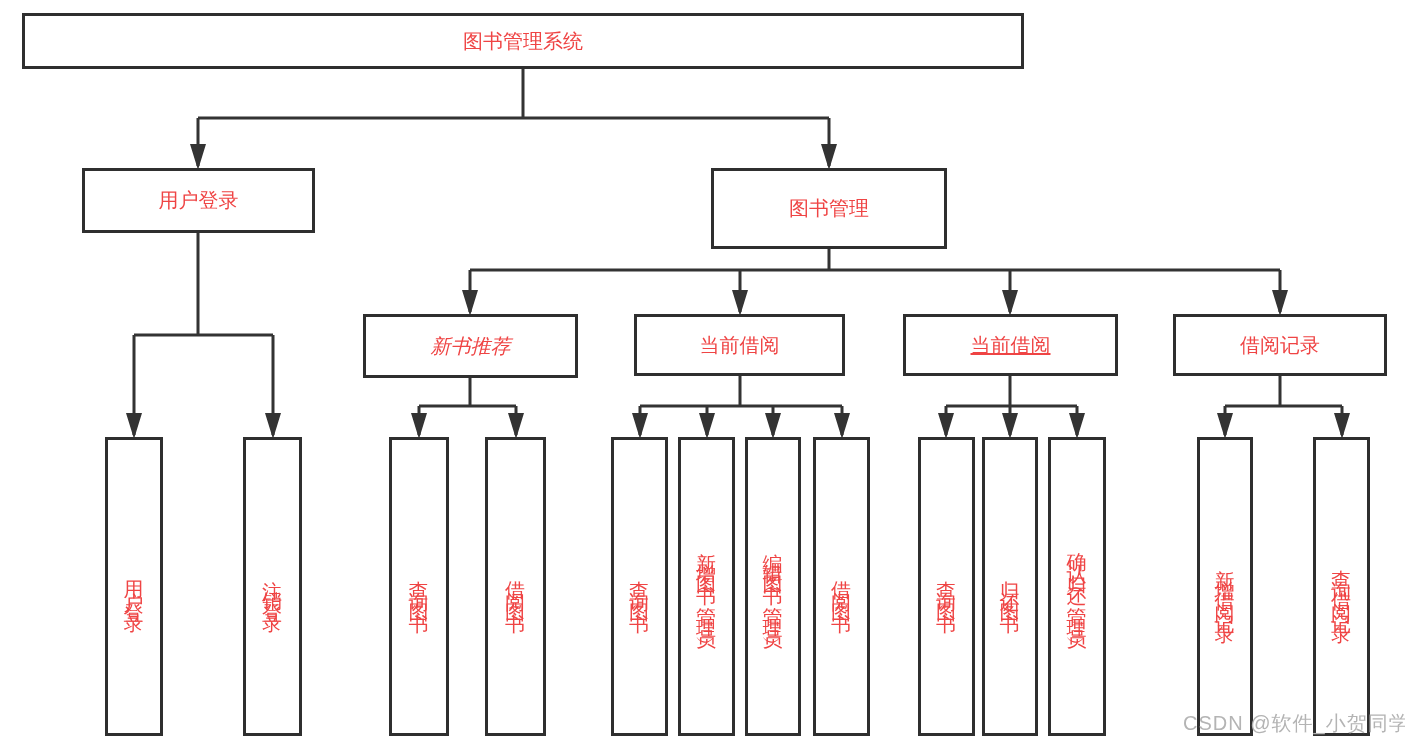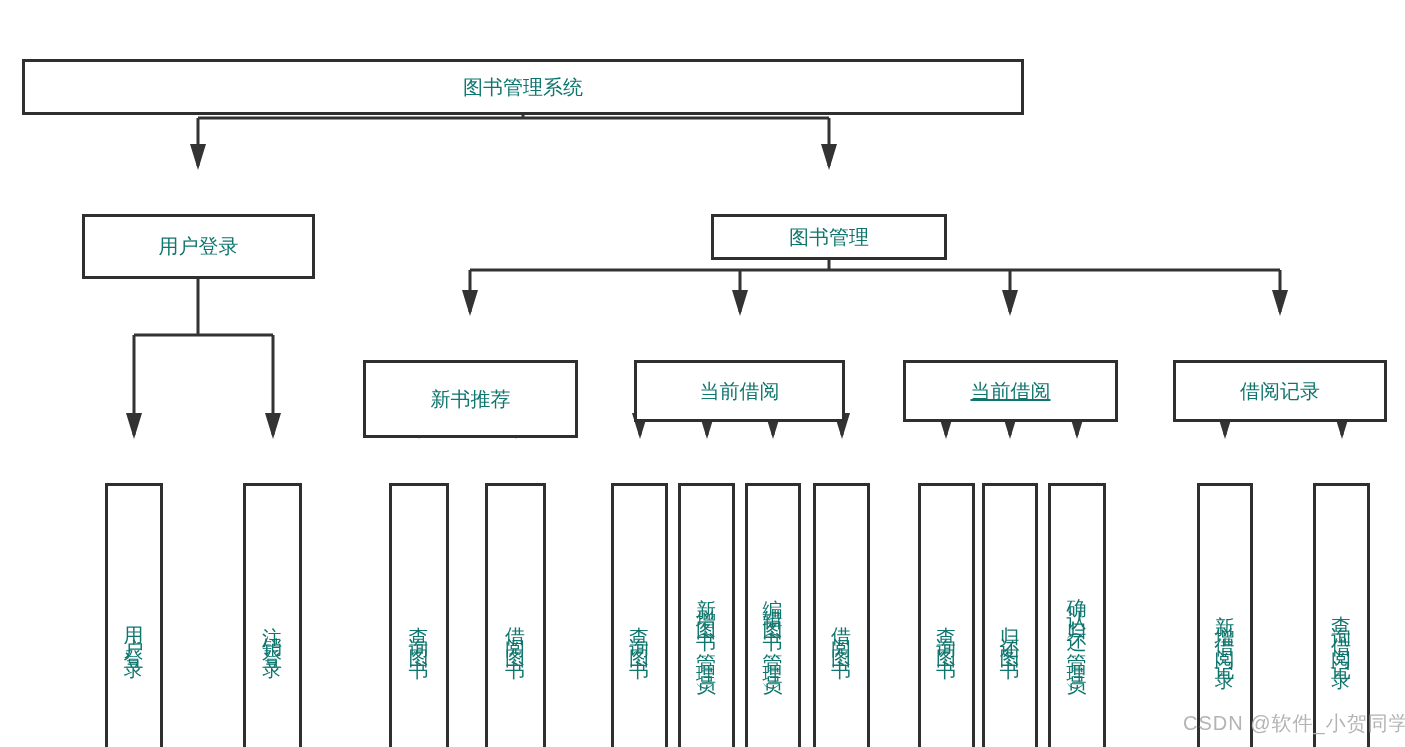--- a/index.html
+++ b/index.html
@@ -2,23 +2,23 @@
 <html><head>
 <meta charset="utf-8">
 <style>
   html,body{margin:0;padding:0;background:#ffffff;}
   .stage{
     position:relative;width:1405px;height:747px;background:#ffffff;overflow:hidden;
     font-family:"Liberation Sans","DejaVu Sans",sans-serif;
   }
   .node{
     position:absolute;box-sizing:border-box;background:#ffffff;
-    border:3px solid #2f2f2f;color:#0f766e;
+    border:3px solid #2f2f2f;color:#ef4444;
     display:flex;align-items:center;justify-content:center;
-    font-size:20px;z-index:2;margin-top:46px;
+    font-size:20px;z-index:2;
   }
   .node .hlabel{white-space:nowrap;}
   .leaf .vlabel{
     writing-mode:vertical-rl;text-orientation:mixed;
     letter-spacing:11px;line-height:1;white-space:nowrap;
   }
   .connectors{position:absolute;left:0;top:0;z-index:1;}
   .watermark{
     position:absolute;left:1183px;top:710px;z-index:10;
     font-size:20px;color:#b4b4b4;letter-spacing:1px;white-space:nowrap;
@@ -58,25 +58,25 @@
              M1334 413 L1350 413 L1342 439 Z"></path>
   </svg>
 
   <div class="node" style="left:22px;top:13px;width:1002px;height:56px;">
     <span class="hlabel">图书管理系统</span>
   </div>
 
   <div class="node" style="left:82px;top:168px;width:233px;height:65px;">
     <span class="hlabel">用户登录</span>
   </div>
-  <div class="node" style="left:711px;top:168px;width:236px;height:46px;">
+  <div class="node" style="left:711px;top:168px;width:236px;height:81px;">
     <span class="hlabel">图书管理</span>
   </div>
 
-  <div class="node" style="left:363px;top:314px;width:215px;height:78px;">
+  <div class="node" style="left:363px;top:314px;width:215px;height:64px;font-style:italic;">
     <span class="hlabel">新书推荐</span>
   </div>
   <div class="node" style="left:634px;top:314px;width:211px;height:62px;">
     <span class="hlabel">当前借阅</span>
   </div>
   <div class="node" style="left:903px;top:314px;width:215px;height:62px;text-decoration:underline;">
     <span class="hlabel">当前借阅</span>
   </div>
   <div class="node" style="left:1173px;top:314px;width:214px;height:62px;align-items:center;">
     <span class="hlabel">借阅记录</span>

